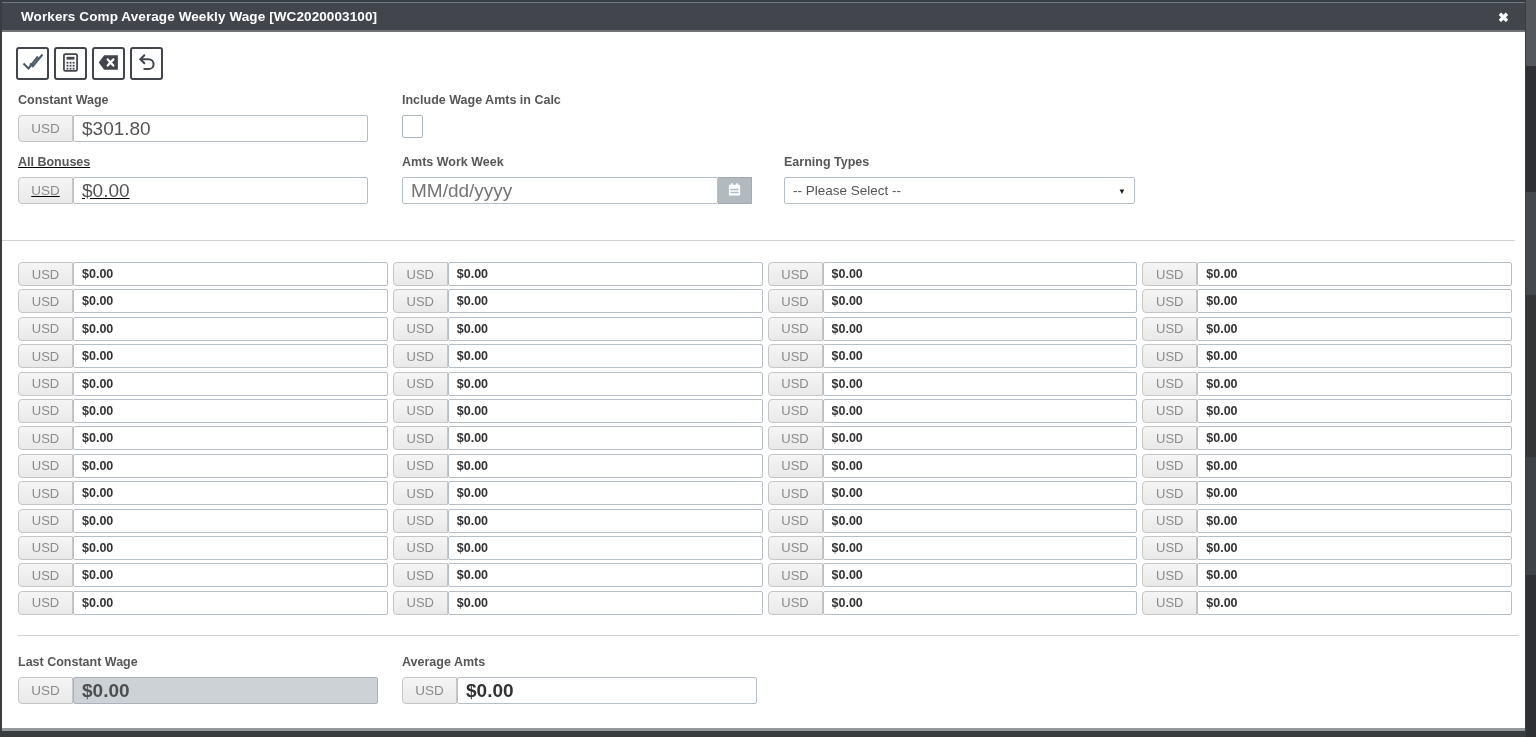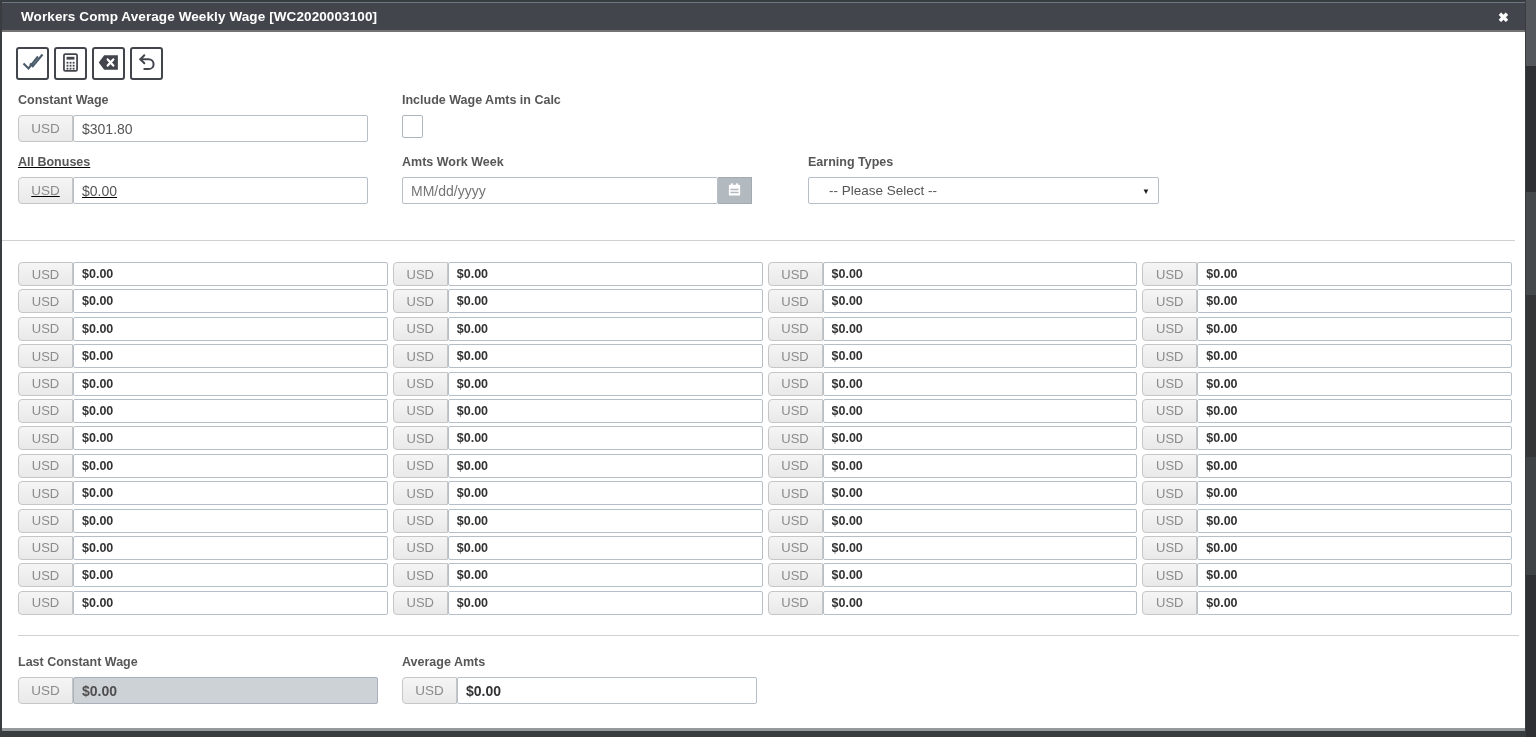--- a/index.html
+++ b/index.html
@@ -28,37 +28,37 @@
     cursor:pointer; padding:0; }
 
   .fg { position:absolute; }
   .f-label { display:block; font-weight:bold; font-size:12.5px; color:#575757;
     margin-bottom:8px; white-space:nowrap; }
   .input-row { display:flex; height:27px; }
   .usd-tag { width:55px; flex:0 0 55px; background:linear-gradient(#f5f5f5,#e9e9e9);
     border:1px solid #c6c6c6; border-radius:4px 0 0 4px; color:#8b8b8b;
     font-size:13.5px; display:flex; align-items:center; justify-content:center; }
   .text-input { flex:1; min-width:0; border:1px solid #b6bfc7; border-radius:2px;
-    font-family:"Liberation Sans",sans-serif; font-size:14px; color:#555;
+    font-family:"Liberation Sans",sans-serif; font-size:19px; color:#555;
     padding:0 8px; outline:none; background:#fff; }
   .text-input:disabled { background:#cdd2d6; color:#4e4e4e; font-weight:bold;
     border-color:#a9b2ba; }
   .bold-val { font-weight:bold; color:#333; }
 
   .checkbox { appearance:none; width:21px; height:23px; border:1px solid #aeb6bd;
     border-radius:2px; background:#fff; cursor:pointer; }
 
   .cal-btn { width:34px; flex:0 0 34px; background:#b2b9bf; border:1px solid #a3aab0;
     border-left:none; display:flex; align-items:center; justify-content:center;
     cursor:pointer; padding:0; }
 
   .select-wrap { position:relative; height:27px; }
   .select-box { width:100%; height:27px; border:1px solid #b6bfc7; border-radius:2px;
     background:#fff; color:#555; font-size:13.5px; display:flex; align-items:center;
-    padding:0 20px; cursor:pointer; }
+    padding:0 8px; cursor:pointer; }
   .select-arrow { position:absolute; right:9px; top:10px; font-size:8px; color:#1c1c1c;
     pointer-events:none; }
 
   .divider { position:absolute; height:1px; background:#d1d1d1; }
 
   #wage-grid { position:absolute; left:16px; top:260px; width:1494px;
     display:grid; grid-template-columns:repeat(4,1fr); column-gap:5px; row-gap:3.4px; }
   .grid-cell { display:flex; height:24px; }
   .grid-cell .usd-tag { font-size:13px; }
   .grid-input { flex:1; min-width:0; border:1px solid #b6bfc7; border-radius:2px;
@@ -153,21 +153,21 @@
             <rect x="3.6" y="7.2" width="8.8" height="1.6" fill="#b2b9bf"></rect>
             <rect x="3.6" y="10.4" width="8.8" height="1.6" fill="#b2b9bf"></rect>
             <rect x="4.2" y="1.4" width="2" height="3" fill="#fff"></rect>
             <rect x="9.8" y="1.4" width="2" height="3" fill="#fff"></rect>
           </svg>
         </span>
       </button>
     </div>
   </div>
 
-  <div class="fg" style="left:806px; top:153px; width:351px;">
+  <div class="fg" style="left:782px; top:153px; width:351px;">
     <span class="f-label">Earning Types</span>
     <div class="select-wrap">
       <div class="select-box">-- Please Select --</div>
       <span class="select-arrow">▼</span>
     </div>
   </div>
 
   <div class="divider" style="left:0; width:1513px; top:238px;"></div>
 
   <div id="wage-grid">

